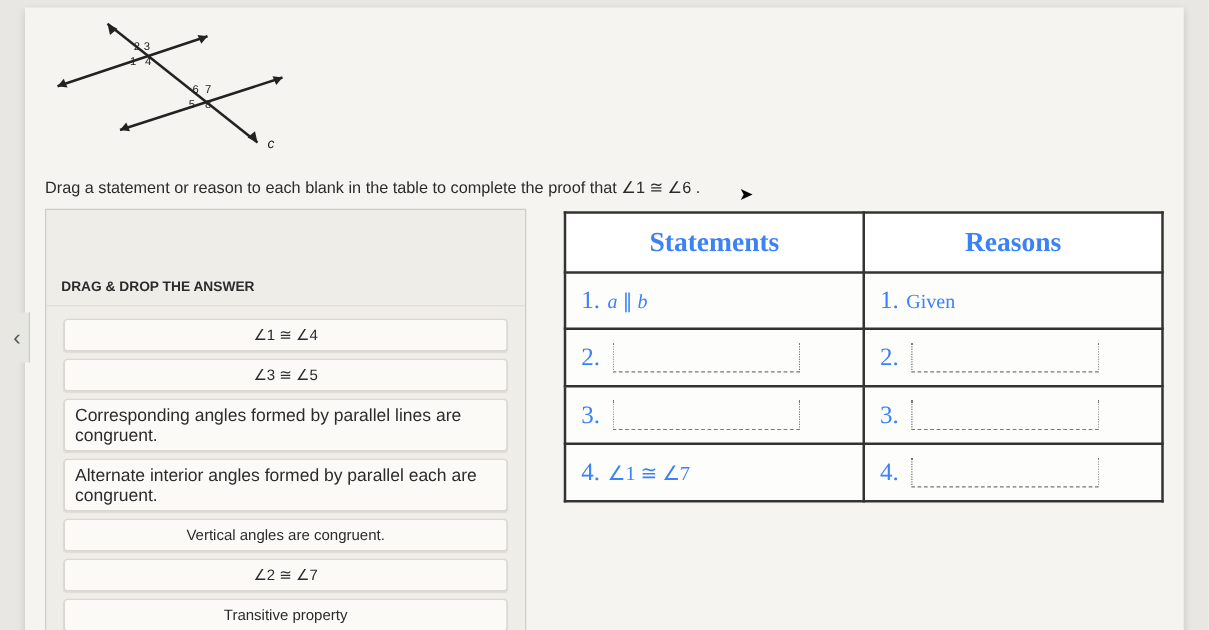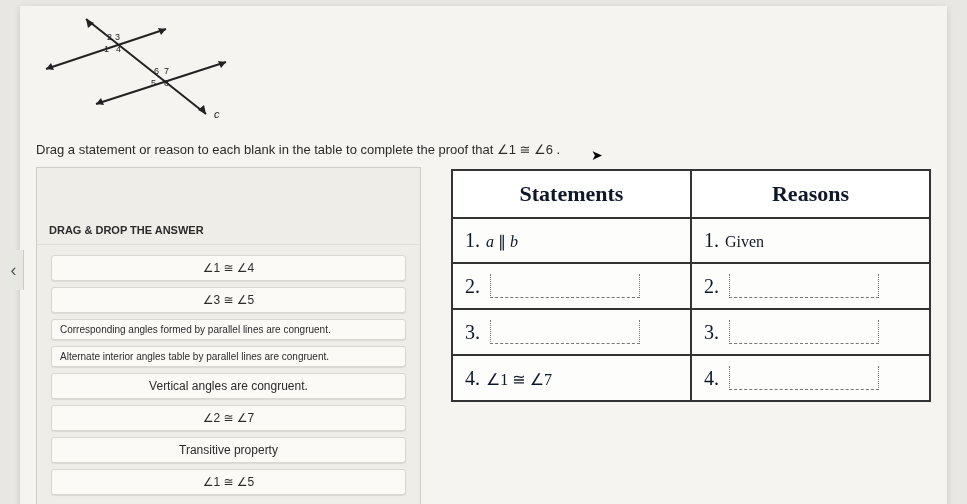--- a/index.html
+++ b/index.html
@@ -55,32 +55,32 @@
     border: 1px solid #d9d7d0;
     border-radius: 3px;
     padding: 5px 0;
     margin-bottom: 6px;
     text-align: center;
     font-size: 12px;
     color: #2b2b2b;
     cursor: grab;
     box-shadow: 0 1px 1px rgba(0,0,0,0.08);
   }
-  .dd-item.left { text-align: left; padding: 4px 8px; font-size: 10px; }
+  .dd-item.left { text-align: left; padding: 4px 8px; font-size: 14px; }
   .proof-table {
     border-collapse: collapse;
     width: 480px;
     background: #fff;
     margin-top: 2px;
   }
   .proof-table th, .proof-table td {
     border: 2px solid #333;
     padding: 10px 12px;
     font-size: 18px;
-    color: #0f172a;
+    color: #3b82f6;
     vertical-align: middle;
   }
   .proof-table th {
     font-family: 'Times New Roman', serif;
     font-weight: bold;
     font-size: 22px;
     text-align: center;
     background: #fff;
   }
   .proof-table td { background: #fdfdfb; }
@@ -154,21 +154,21 @@
 
   <div class="instruction">Drag a statement or reason to each blank in the table to complete the proof that ∠1 ≅ ∠6 .</div>
 
   <div class="columns">
     <div class="drag-drop">
       <div class="dd-header">DRAG &amp; DROP THE ANSWER</div>
       <div class="dd-list" id="dd-list">
           <div class="dd-item">∠1 ≅ ∠4</div>
           <div class="dd-item">∠3 ≅ ∠5</div>
           <div class="dd-item left">Corresponding angles formed by parallel lines are congruent.</div>
-          <div class="dd-item left">Alternate interior angles table by parallel lines are congruent.</div>
+          <div class="dd-item left">Alternate interior angles formed by parallel each are congruent.</div>
           <div class="dd-item">Vertical angles are congruent.</div>
           <div class="dd-item">∠2 ≅ ∠7</div>
           <div class="dd-item">Transitive property</div>
           <div class="dd-item">∠1 ≅ ∠5</div>
         </div>
     </div>
 
     <div style="position:relative;">
       <span class="cursor-pointer" style="position:absolute; left:140px; top:-20px;">➤</span>
       <table class="proof-table">

